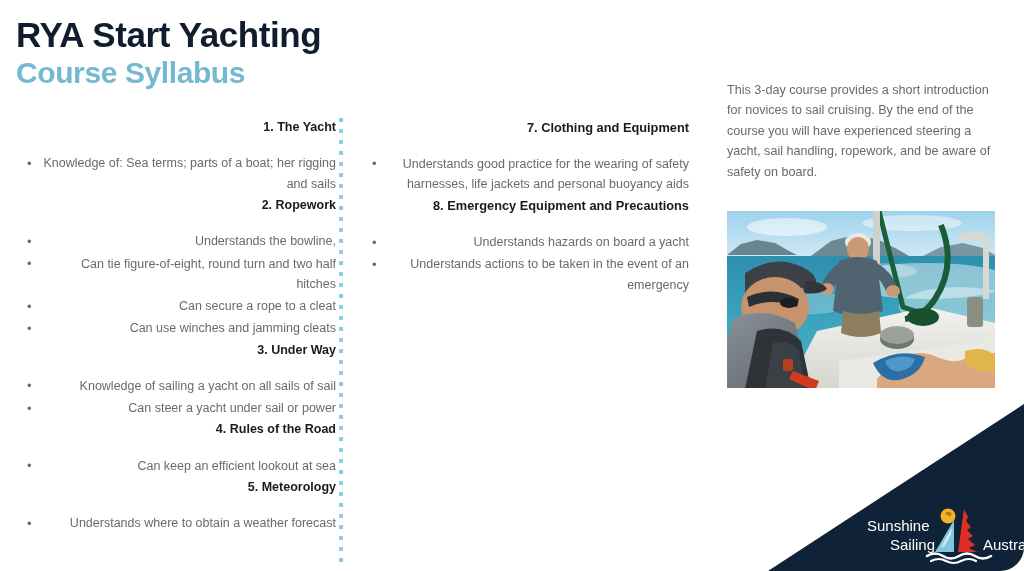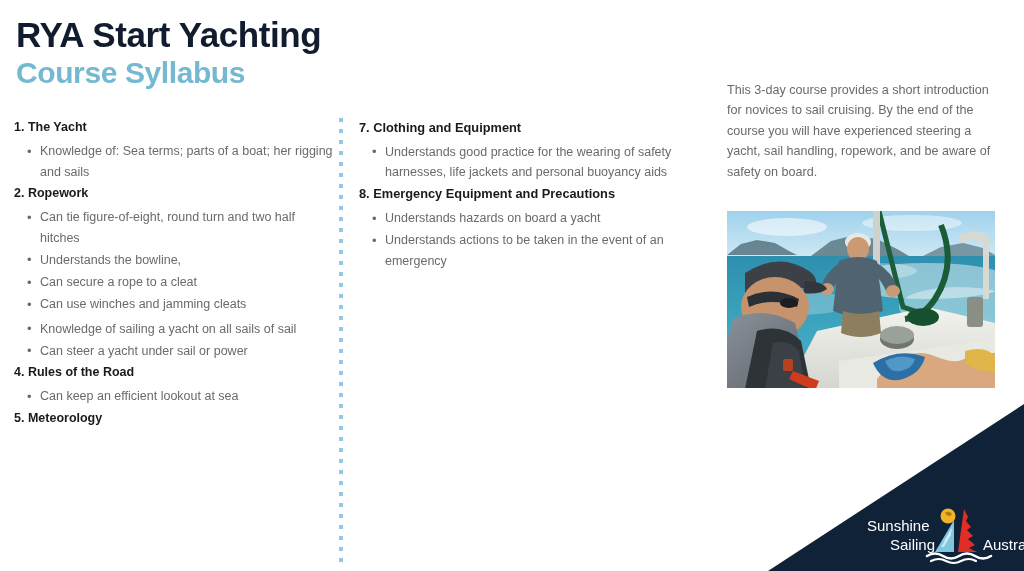--- a/index.html
+++ b/index.html
@@ -10,20 +10,21 @@
   body {
     font-family: "Liberation Sans", sans-serif;
     -webkit-font-smoothing: antialiased;
   }
   #slide {
     position: relative;
     width: 1024px;
     height: 571px;
     background: #ffffff;
     overflow: hidden;
+    border-radius: 24px;
   }
 
   
   .title-block {
     position: absolute;
     left: 16px;
     top: 14px;
     width: 700px;
   }
   .title-line1 {
@@ -44,33 +45,33 @@
   }
 
   
   .col {
     position: absolute;
     top: 118px;
   }
   .col-left  { left: 14px;  width: 322px; }
   .col-mid   { left: 359px; width: 330px; }
 
-  .section { margin: 0 0 0 0; }
+  .section { margin: 0 0 0 0; text-align: right; }
   .section-title {
     font-size: 12.5px;
     font-weight: bold;
     color: #1a1a1a;
     line-height: 1.55;
     margin: 0;
   }
   .section-title.mid-title { font-size: 12.8px; }
 
   ul.bullets {
     list-style: none;
-    margin: 4px 0 2px 0;
+    margin: 16px 0 2px 0;
     padding: 0;
   }
   ul.bullets li {
     position: relative;
     padding-left: 26px;
     font-size: 12.5px;
     color: #6a6a6a;
     line-height: 1.62;
     margin: 0 0 2px 0;
   }
@@ -154,40 +155,44 @@
   <div class="col col-left" id="col-left">
       <div class="section">
         <div class="section-title">1. The Yacht</div>
         <ul class="bullets">
           <li>Knowledge of: Sea terms; parts of a boat; her rigging and sails</li>
         </ul>
       </div>
       <div class="section">
         <div class="section-title">2. Ropework</div>
         <ul class="bullets">
+          <li>Understands the bowline,</li>
           <li>Can tie figure-of-eight, round turn and two half hitches</li>
-          <li>Understands the bowline,</li>
           <li>Can secure a rope to a cleat</li>
           <li>Can use winches and jamming cleats</li>
         </ul>
       </div>
       <div class="section">
+        <div class="section-title">3. Under Way</div>
         <ul class="bullets">
           <li>Knowledge of sailing a yacht on all sails of sail</li>
           <li>Can steer a yacht under sail or power</li>
         </ul>
       </div>
       <div class="section">
         <div class="section-title">4. Rules of the Road</div>
         <ul class="bullets">
           <li>Can keep an efficient lookout at sea</li>
         </ul>
       </div>
       <div class="section">
         <div class="section-title">5. Meteorology</div>
+        <ul class="bullets">
+          <li>Understands where to obtain a weather forecast</li>
+        </ul>
       </div>
     </div>
 
   <div class="divider"></div>
 
   <div class="col col-mid" id="col-mid">
       <div class="section">
         <div class="section-title mid-title">7. Clothing and Equipment</div>
         <ul class="bullets">
           <li>Understands good practice for the wearing of safety harnesses, life jackets and personal buoyancy aids</li>

